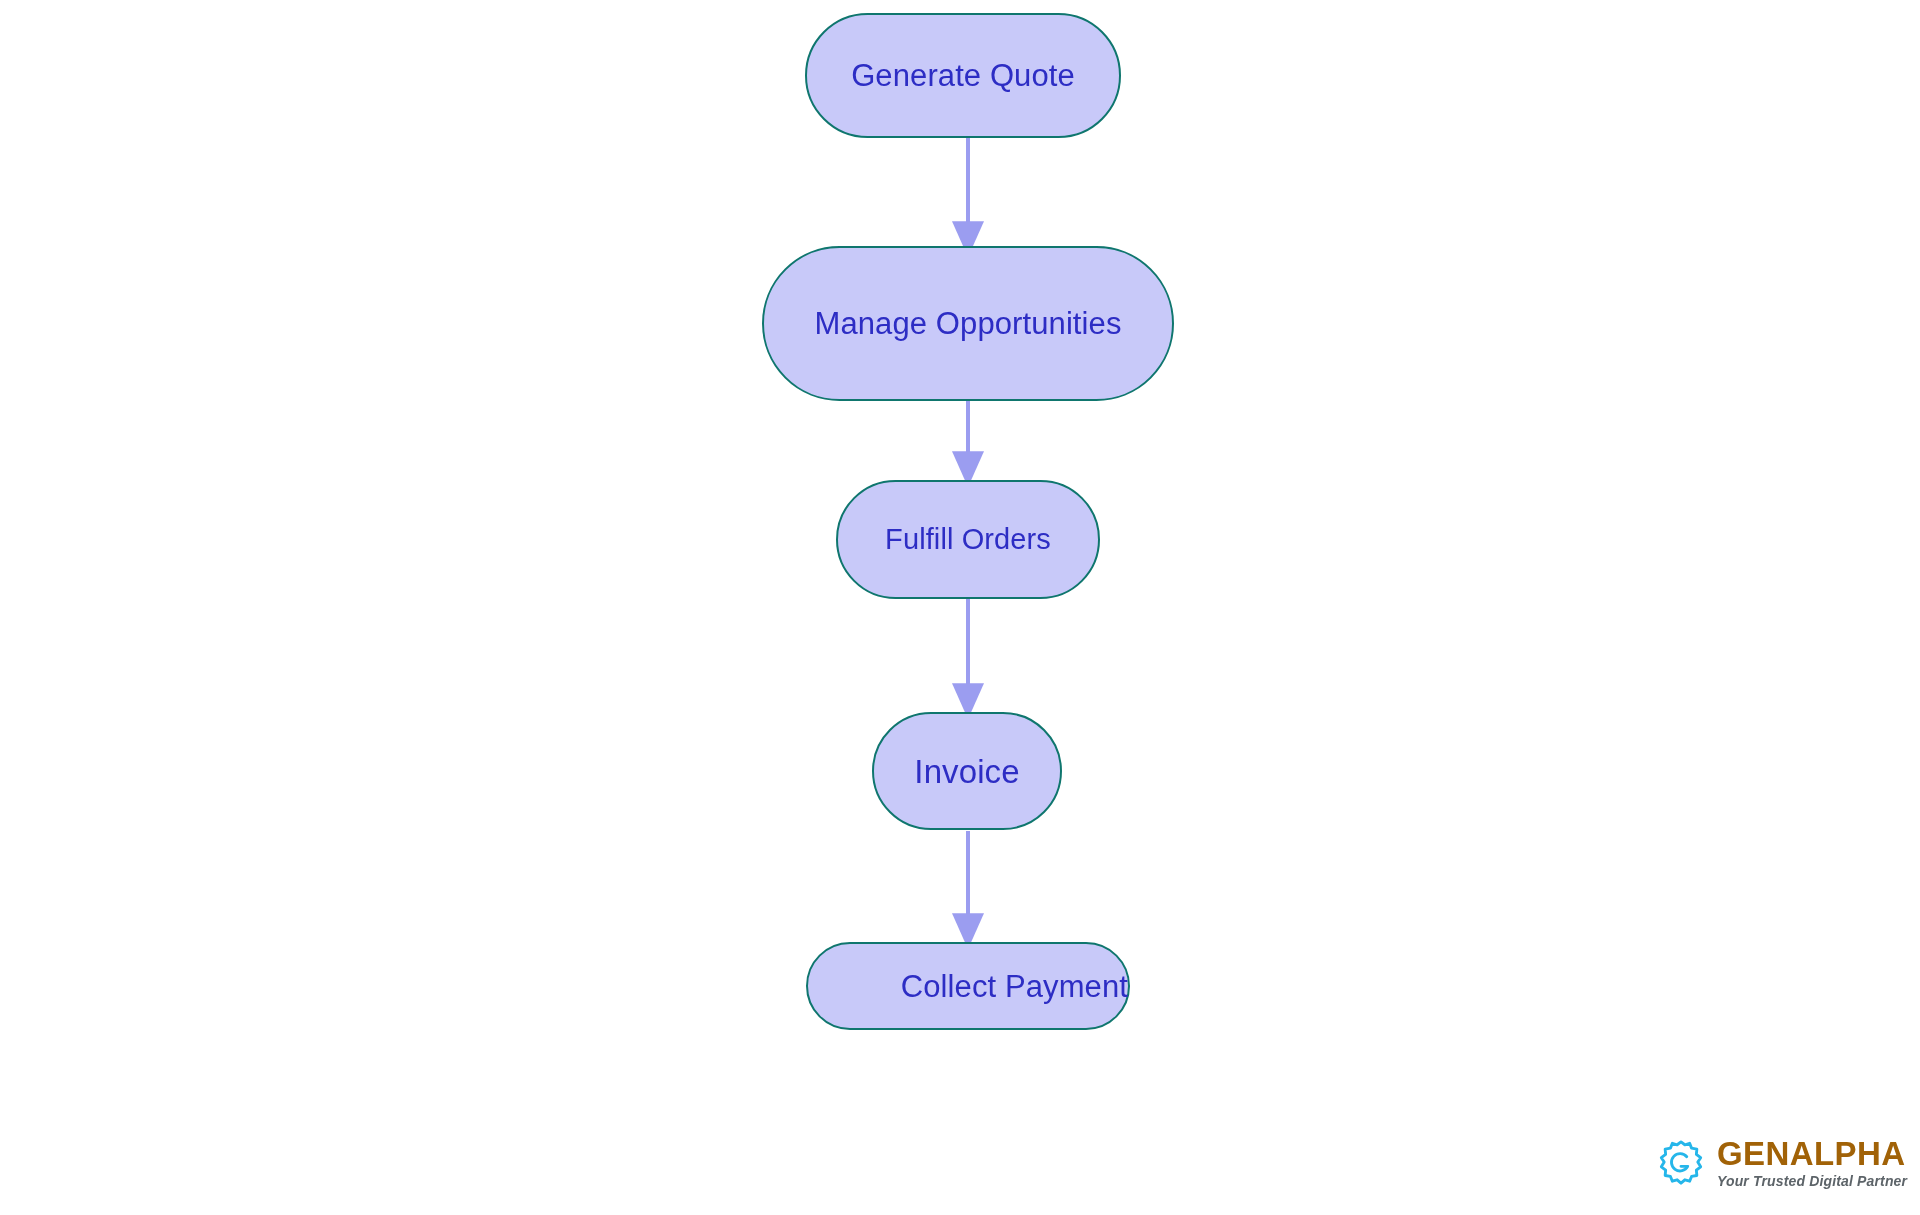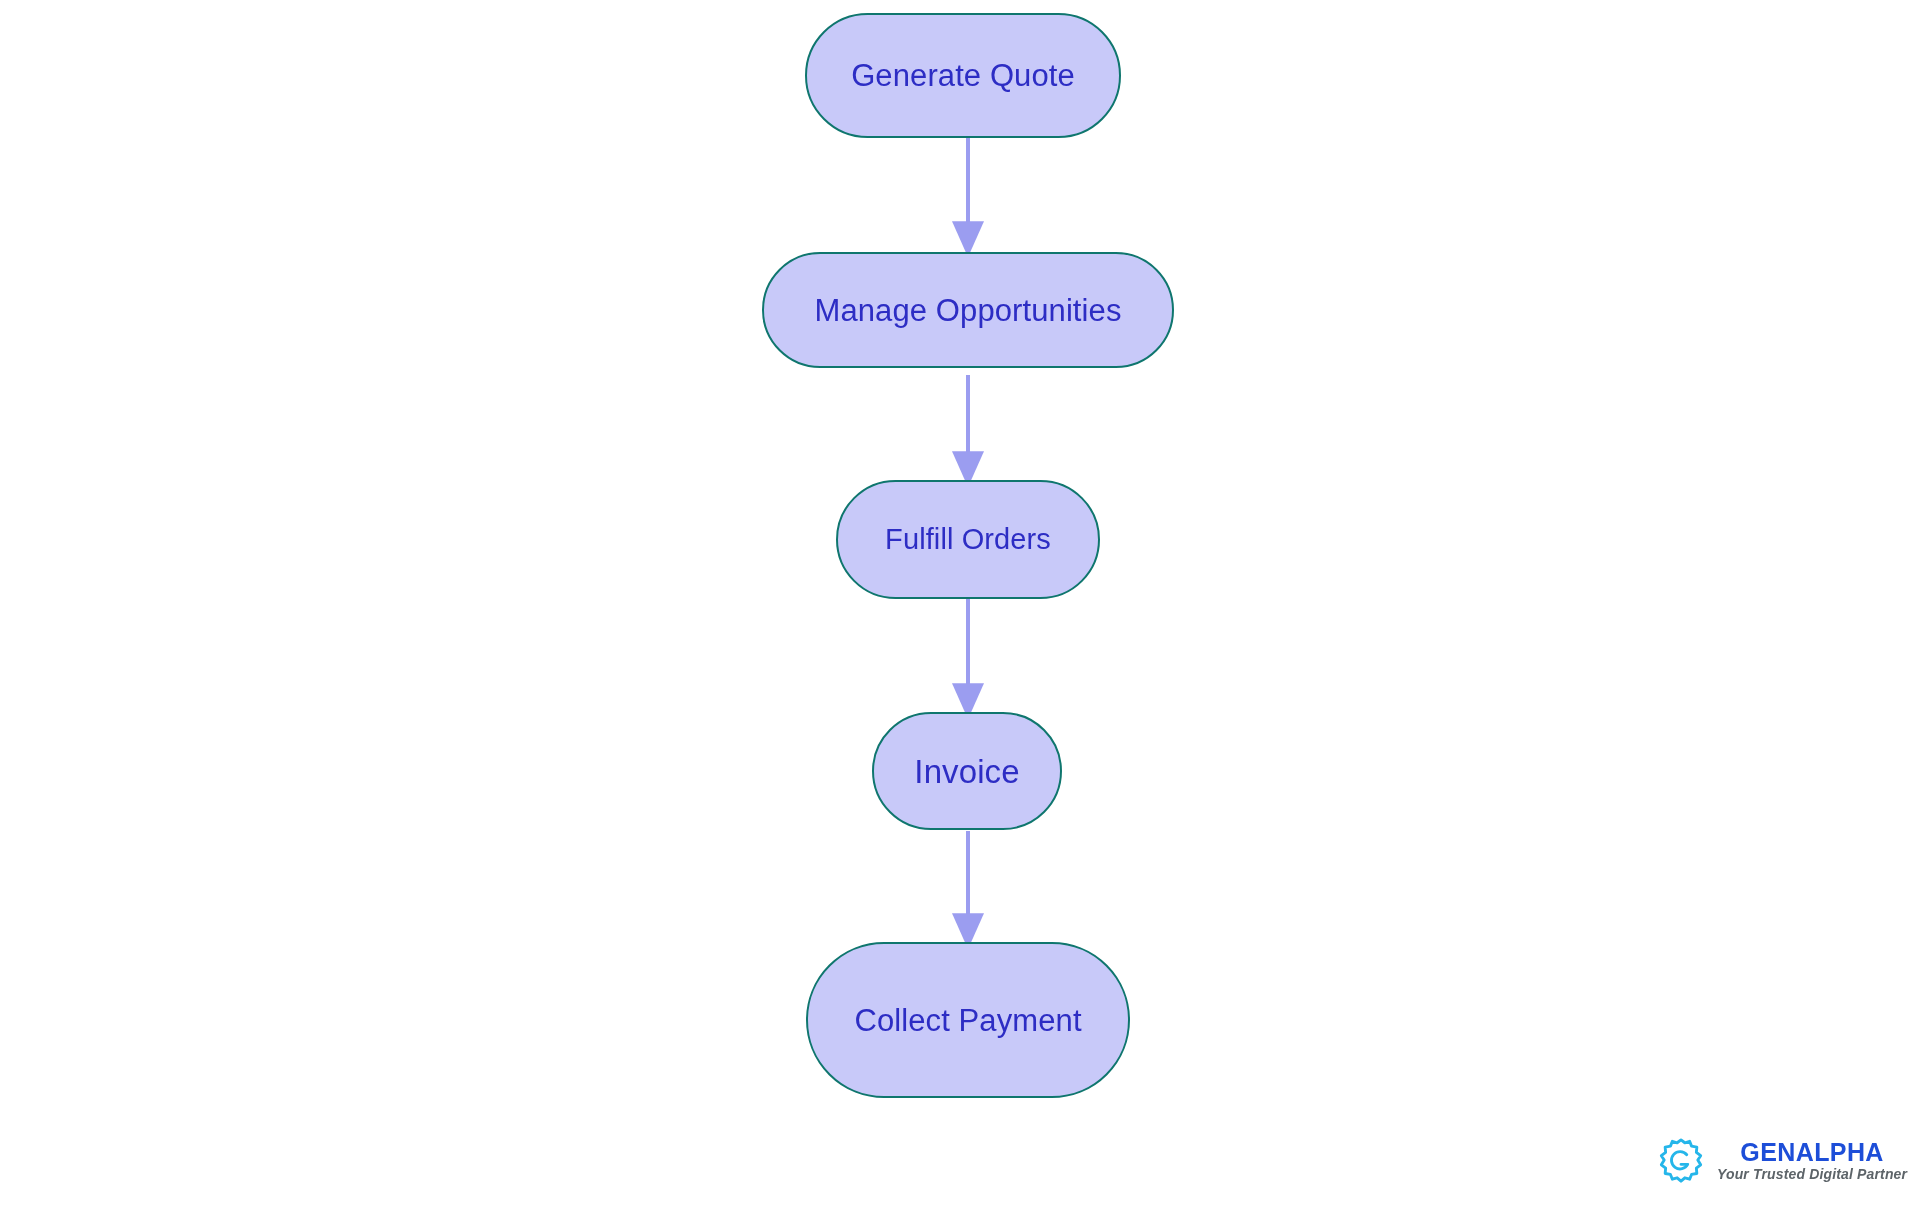--- a/index.html
+++ b/index.html
@@ -49,24 +49,24 @@
     user-select: none;
   }
 
   .node-label {
     display: block;
     line-height: 1;
   }
 
   
   .n1 { left: 805px;  top: 13px;   width: 316px; height: 125px; font-size: 31px; }
-  .n2 { left: 762px;  top: 252px;  width: 412px; height: 116px; font-size: 31px; }
+  .n2 { left: 762px;  top: 246px;  width: 412px; height: 155px; font-size: 31px; }
   .n3 { left: 836px;  top: 480px;  width: 264px; height: 119px; font-size: 29px; }
   .n4 { left: 872px;  top: 712px;  width: 190px; height: 118px; font-size: 33px; }
-  .n5 { left: 806px;  top: 942px;  width: 324px; height: 156px; font-size: 31px; }
+  .n5 { left: 806px;  top: 942px;  width: 324px; height: 88px; font-size: 31px; justify-content: flex-end; }
 
   
   .connector {
     position: absolute;
     left: 0;
     top: 0;
     width: 1920px;
     height: 1215px;
     pointer-events: none;
   }
@@ -87,25 +87,24 @@
     flex: 0 0 48px;
   }
   #logo-text {
     display: flex;
     flex-direction: column;
     justify-content: center;
   }
   #logo-wordmark {
     font-family: "Liberation Sans", sans-serif;
     font-weight: bold;
-    font-size: 25px;
+    font-size: 33px;
     letter-spacing: 0.4px;
-    color: #1d4ed8;
+    color: #a16207;
     line-height: 1.05;
-    text-align: center;
   }
   #logo-tagline {
     font-family: "Liberation Sans", sans-serif;
     font-style: italic;
     font-weight: bold;
     font-size: 14px;
     letter-spacing: 0.15px;
     color: #5d6469;
     line-height: 1.2;
     margin-top: 1px;

